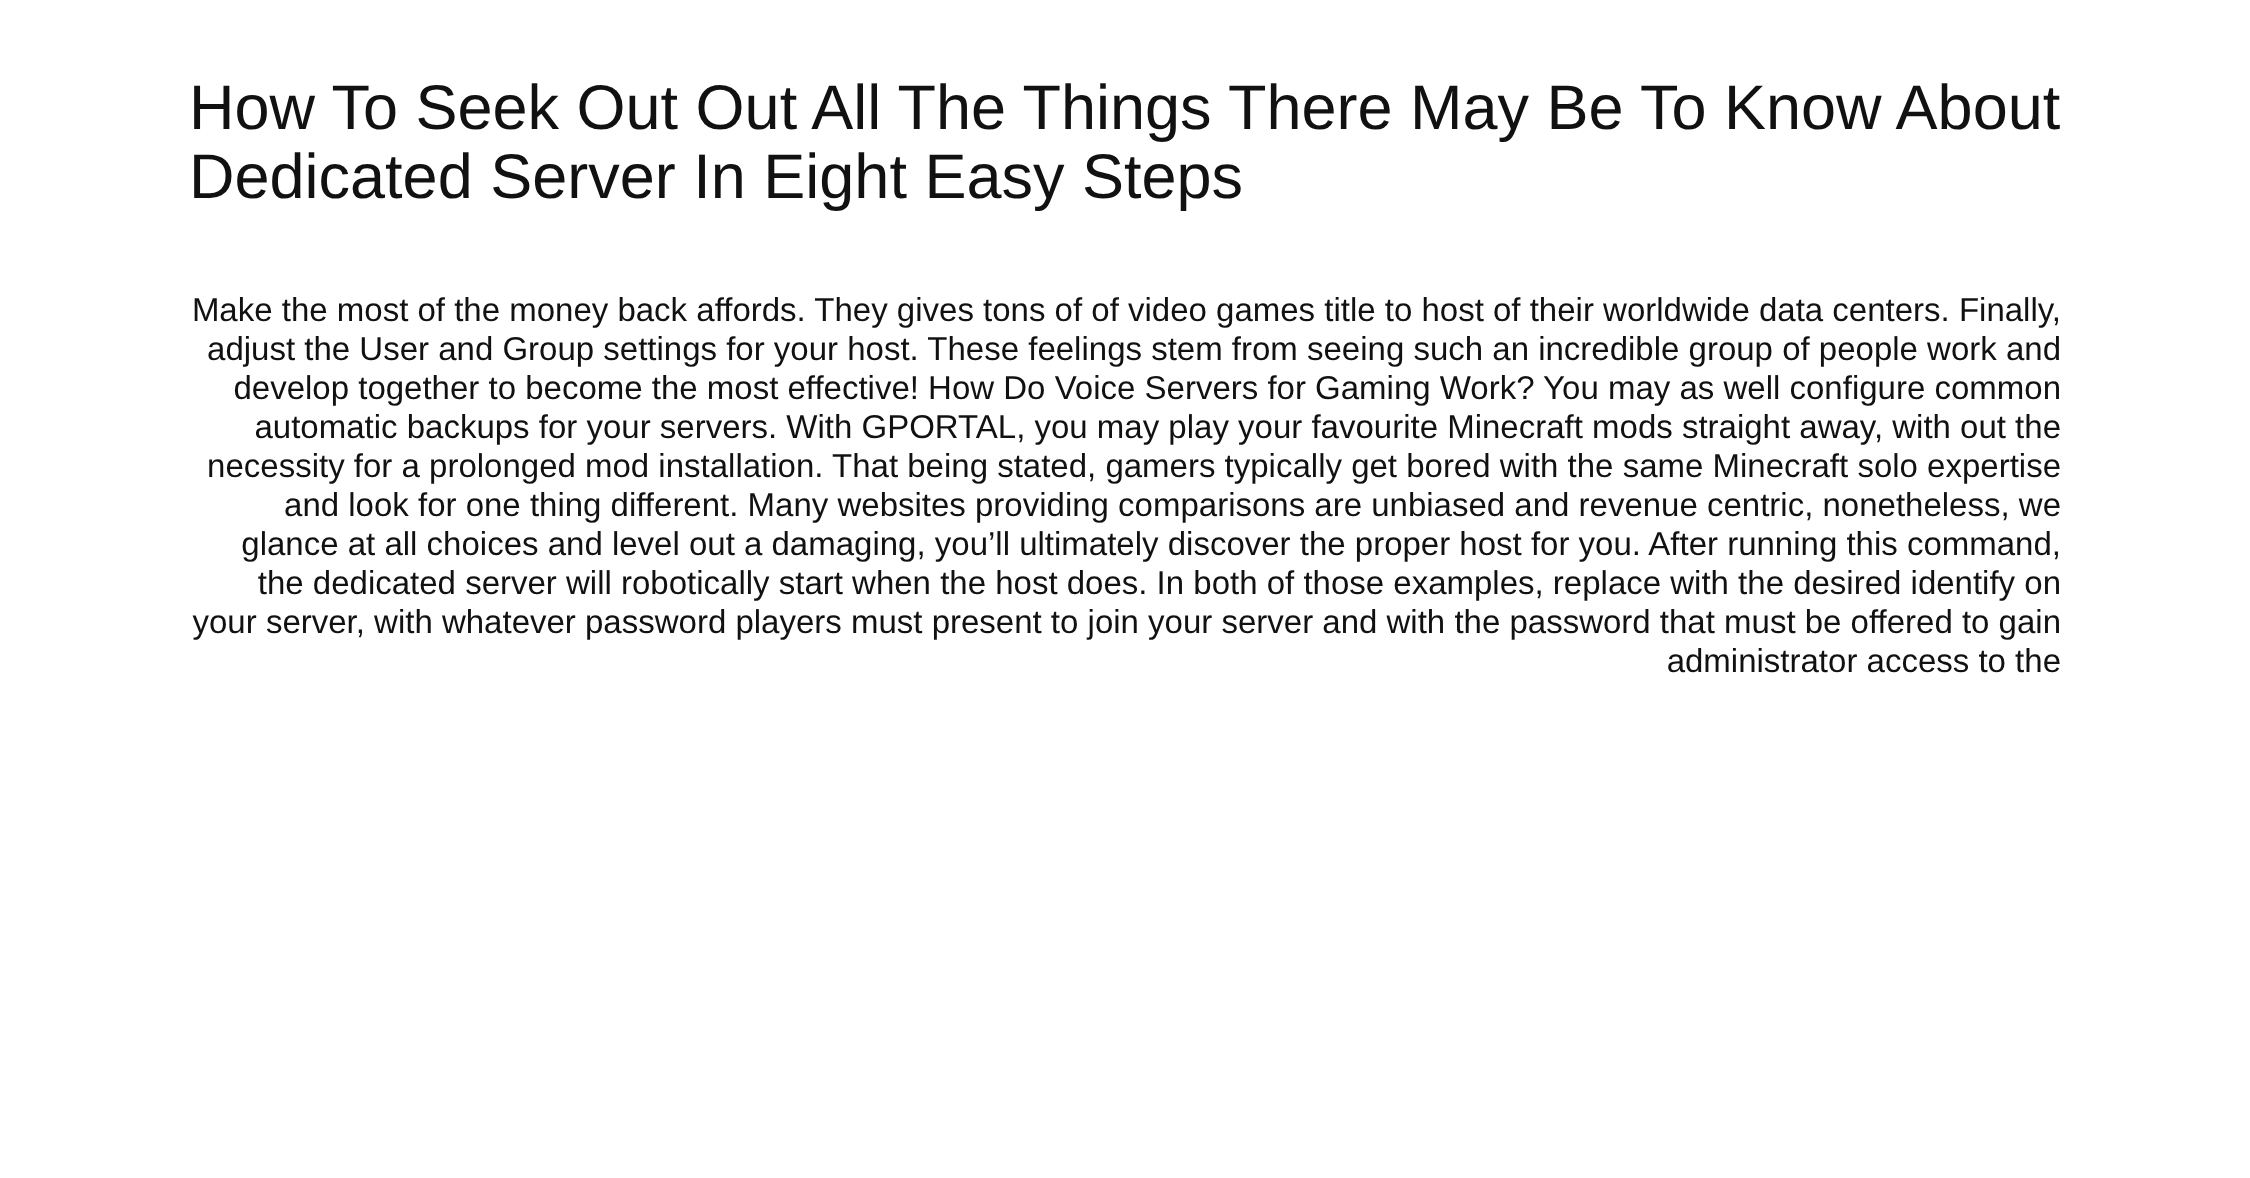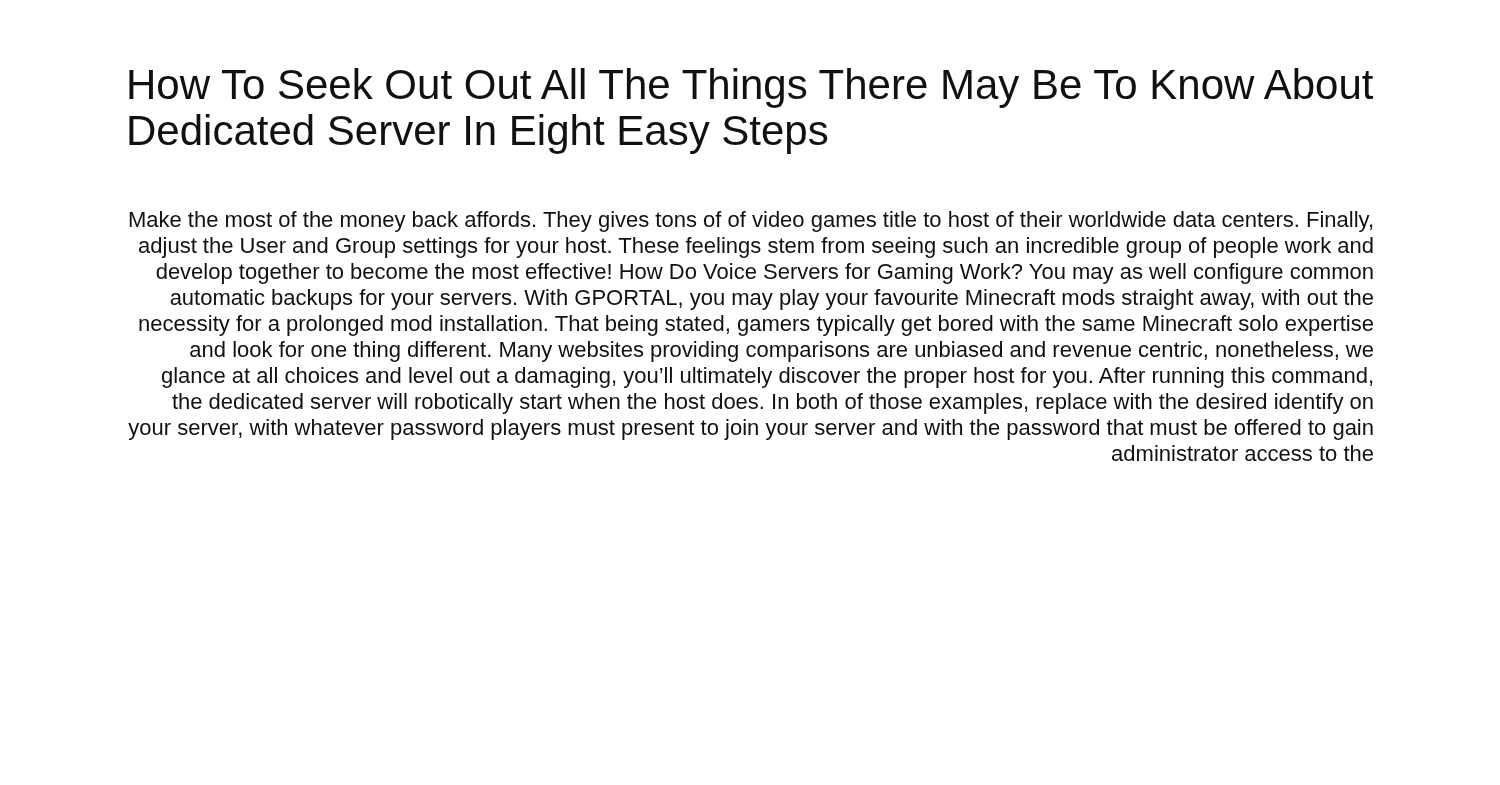--- a/index.html
+++ b/index.html
@@ -11,21 +11,21 @@
     width: 1500px;
     height: 785px;
     overflow: hidden;
     background: #ffffff;
     font-family: "Liberation Sans", sans-serif;
     color: #111111;
   }
   .content {
     width: 1248px;
     margin: 0 auto;
-    padding-top: 62px;
+    padding-top: 49px;
   }
   h1.entry-title {
     margin: 0;
     font-size: 42px;
     line-height: 46px;
     font-weight: 400;
     color: #111111;
     letter-spacing: 0;
   }
   p.entry-body {

